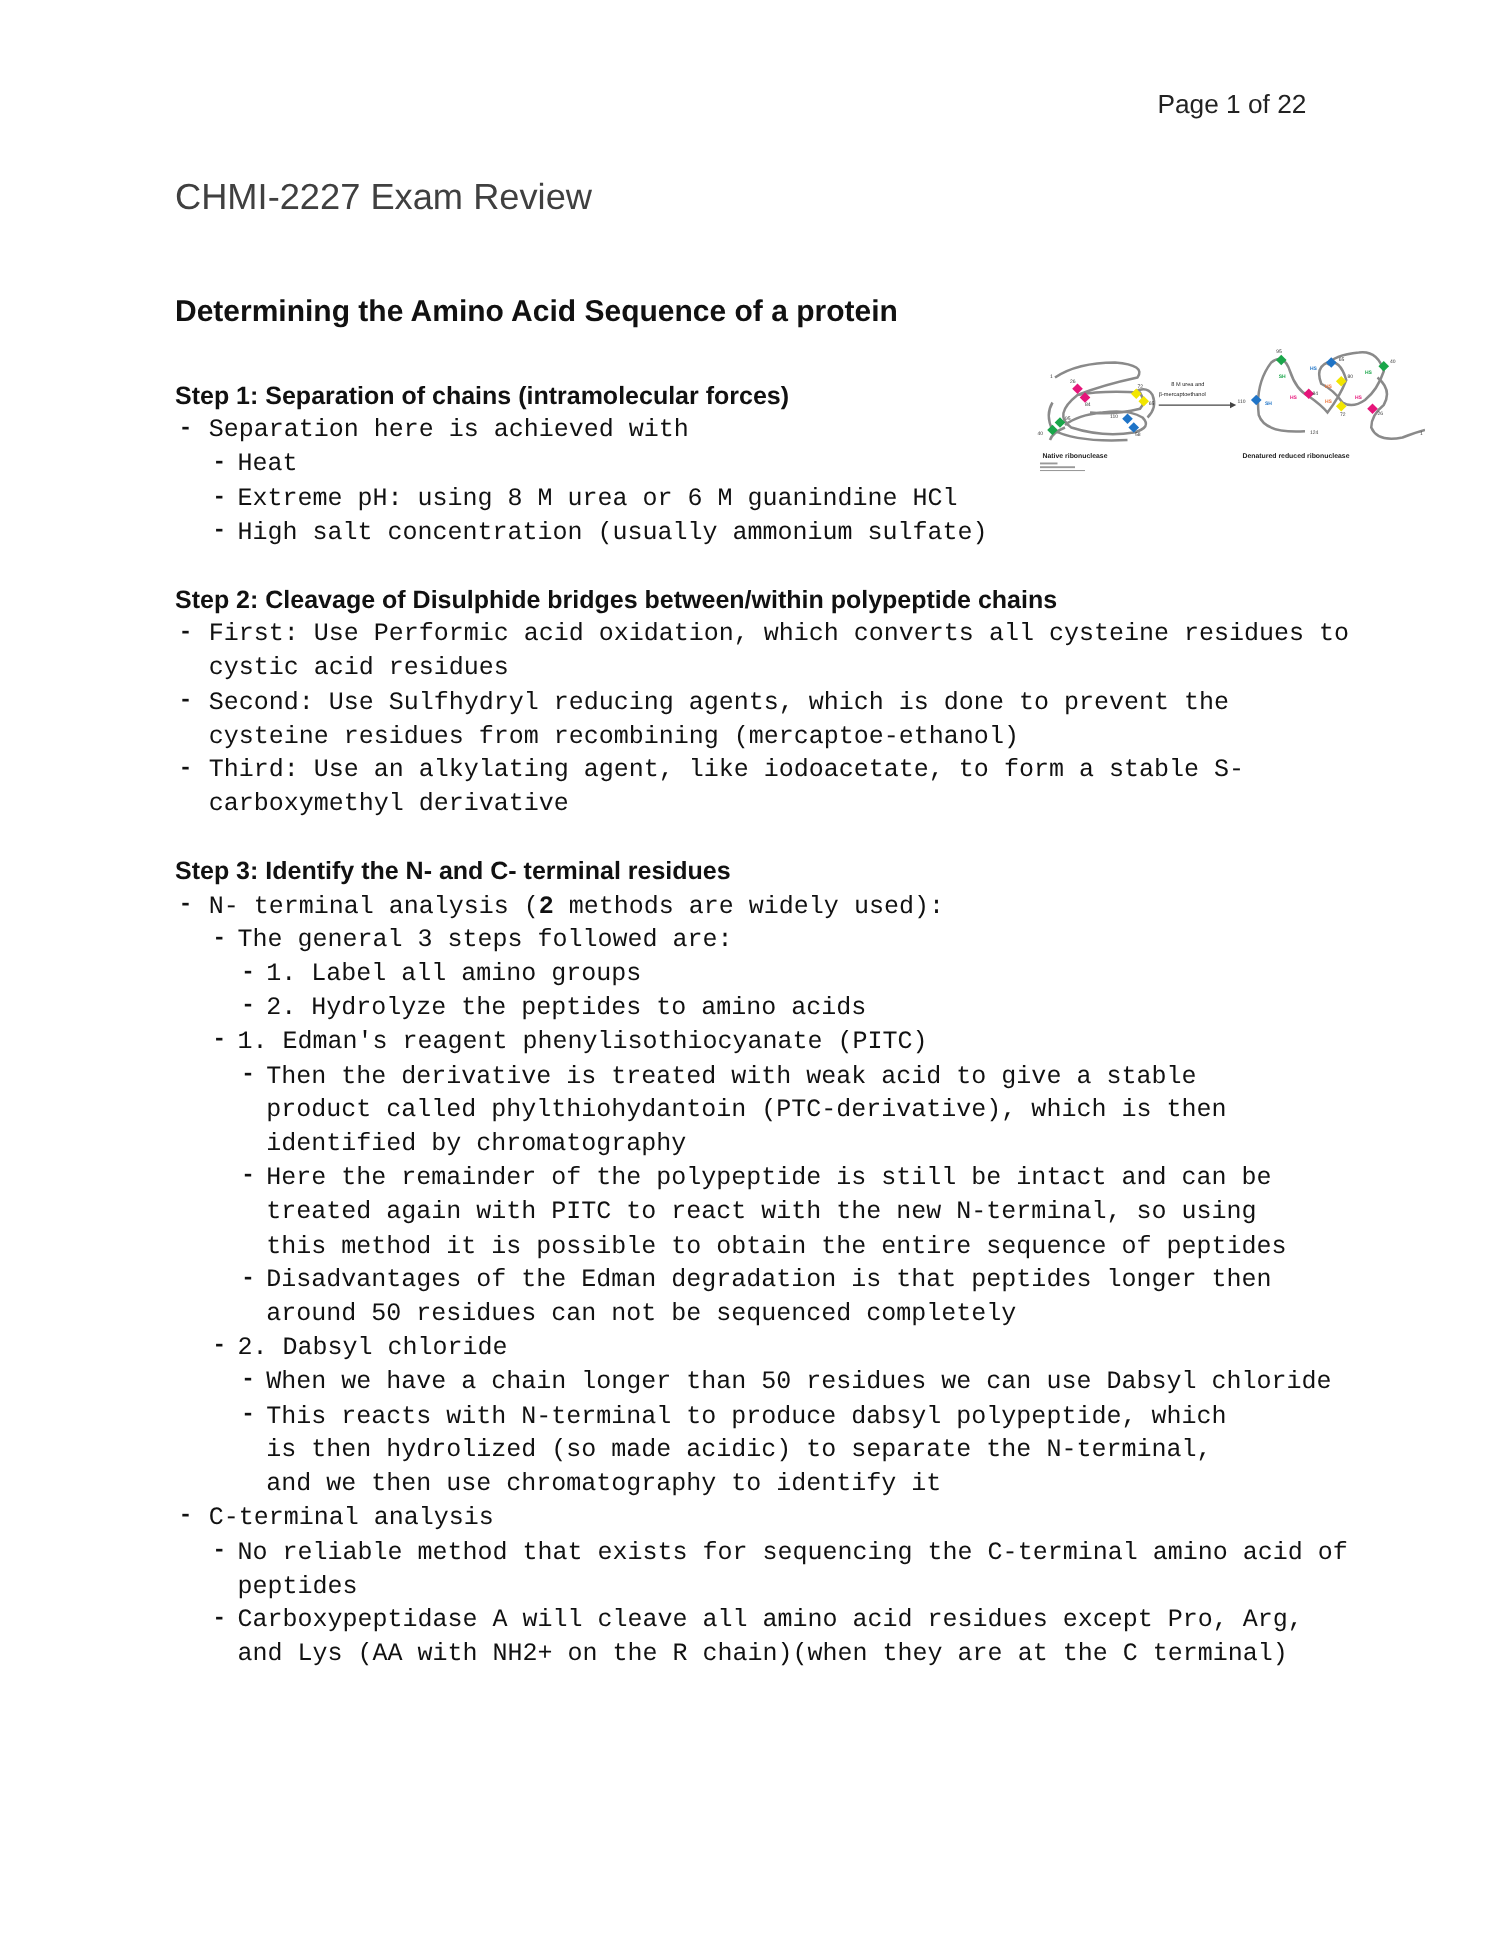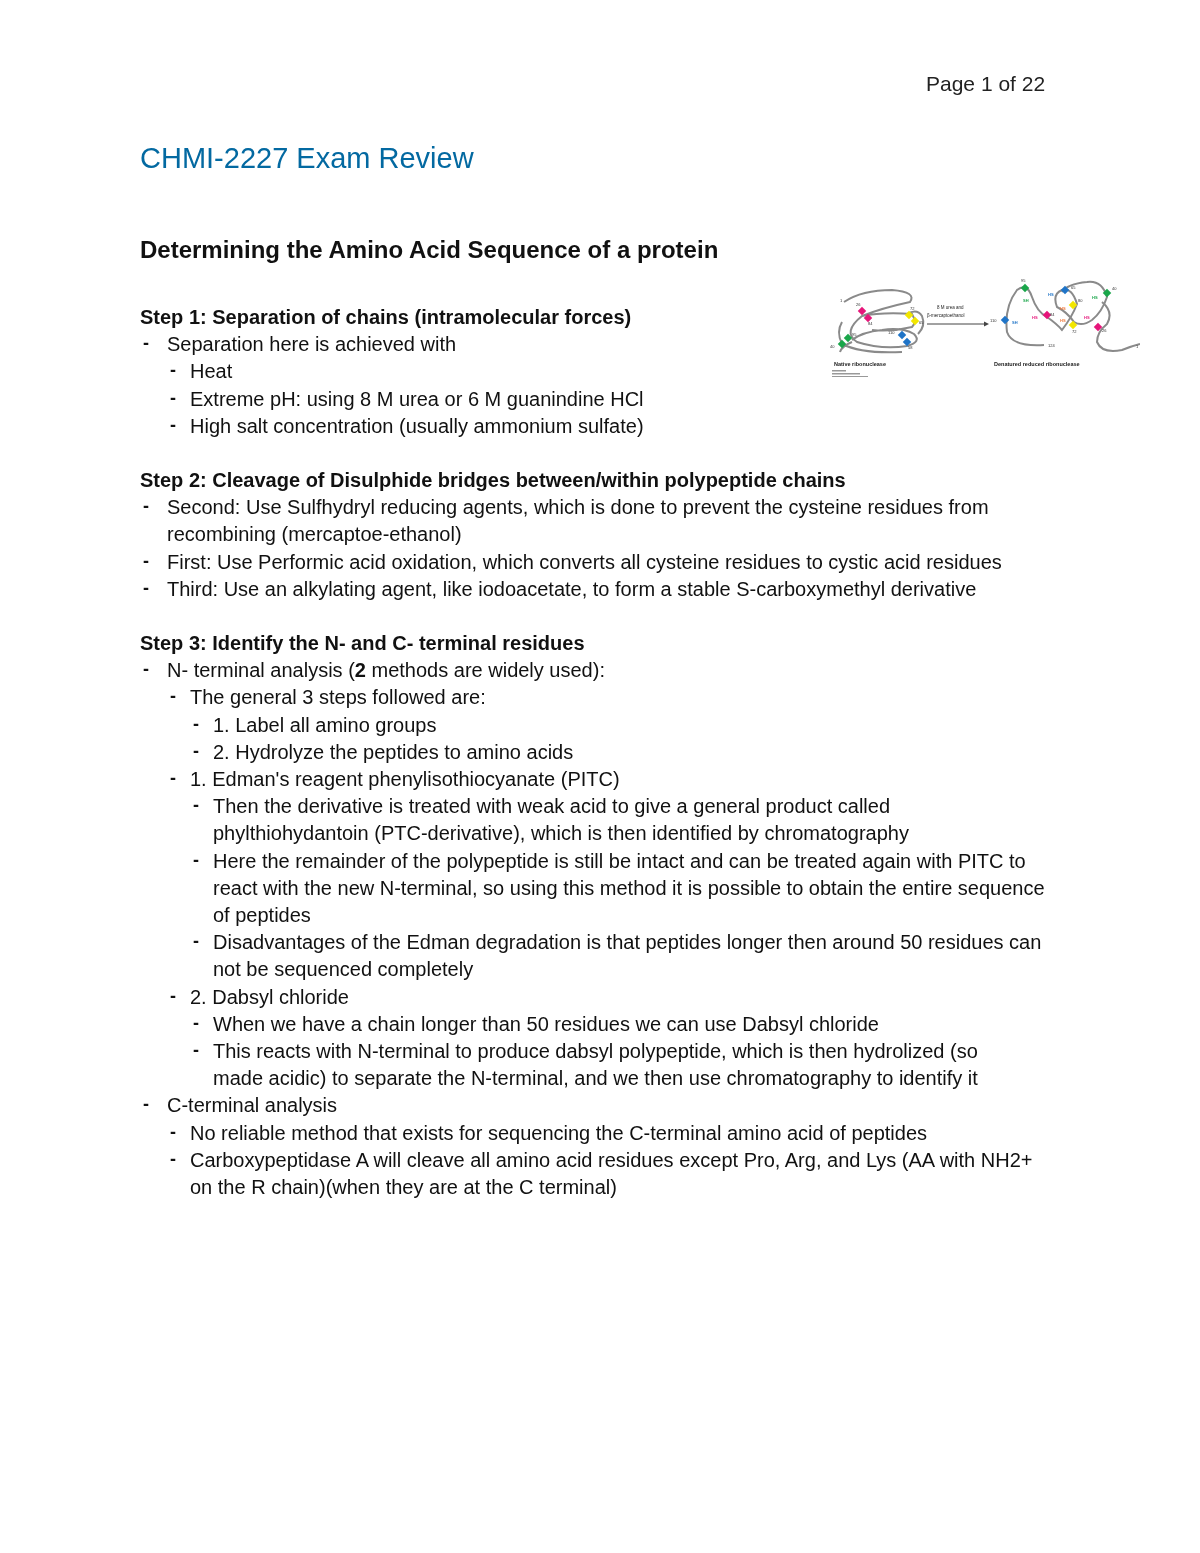--- a/index.html
+++ b/index.html
@@ -1,25 +1,25 @@
 <!DOCTYPE html>
 <html><head>
 <meta charset="utf-8">
 <style>
   html, body { margin: 0; padding: 0; background: #ffffff; }
   body { width: 1200px; height: 1553px; position: relative; overflow: hidden;
          font-family: "Liberation Sans", sans-serif; color: #111; }
   .page-number { position: absolute; left: 926px; top: 72px; font-size: 21px; color: #222; }
-  .doc-title { position: absolute; left: 140px; top: 142px; font-size: 29px; color: #0369a1; font-weight: normal; margin: 0; }
+  .doc-title { position: absolute; left: 140px; top: 142px; font-size: 29px; color: #404040; font-weight: normal; margin: 0; }
   .section-title { position: absolute; left: 140px; top: 236px; font-size: 24px; font-weight: bold; margin: 0; }
   .content { position: absolute; left: 140px; top: 288px; width: 940px; font-size: 20px; line-height: 27.2px; }
   .step { margin: 16px 0 27px 0; }
   .step-heading { font-weight: bold; margin: 0; }
   ul { list-style: none; margin: 0; padding: 0; }
-  li { position: relative; padding-left: 27px; }
+  li { position: relative; padding-left: 27px; font-family: Liberation Mono, monospace; }
   li::before { content: "-"; position: absolute; left: 3px; top: -1px; font-weight: bold; font-size: 18px; }
   ul ul li { padding-left: 23px; }
   ul ul { margin-left: 0; }
   .b { font-weight: bold; }
   .figure { position: absolute; left: 822px; top: 272px; width: 318px; height: 105px; }
   .figure svg { width: 318px; height: 105px; }
 </style>
 </head>
 <body>
 
@@ -118,40 +118,40 @@
           <li>Extreme pH:  using 8 M urea or 6 M guanindine HCl</li>
           <li>High salt concentration (usually ammonium sulfate)</li>
         </ul>
       </li>
     </ul>
   </div>
 
   <div class="step">
     <p class="step-heading">Step 2: Cleavage of Disulphide bridges between/within polypeptide chains</p>
     <ul>
+      <li>First: Use Performic acid oxidation, which converts all cysteine residues to cystic acid residues</li>
       <li>Second: Use Sulfhydryl reducing agents, which is done to prevent the cysteine residues from recombining (mercaptoe-ethanol)</li>
-      <li>First: Use Performic acid oxidation, which converts all cysteine residues to cystic acid residues</li>
       <li style="padding-right:40px">Third: Use an alkylating agent, like iodoacetate, to form a stable S-carboxymethyl derivative</li>
     </ul>
   </div>
 
   <div class="step">
     <p class="step-heading">Step 3: Identify the N- and C- terminal residues</p>
     <ul>
       <li><span>N- terminal analysis (</span><span class="b">2</span><span> methods are widely used):</span>
         <ul>
           <li><span>The general 3 steps followed are:</span>
             <ul>
               <li>1. Label all amino groups</li>
               <li>2. Hydrolyze the peptides to amino acids</li>
             </ul>
           </li>
           <li><span>1. Edman's reagent phenylisothiocyanate (PITC)</span>
             <ul>
-              <li style="padding-right:30px">Then the derivative is treated with weak acid to give a general product called phylthiohydantoin (PTC-derivative), which is then identified by chromatography</li>
+              <li style="padding-right:30px">Then the derivative is treated with weak acid to give a stable product called phylthiohydantoin (PTC-derivative), which is then identified by chromatography</li>
               <li style="padding-right:30px">Here the remainder of the polypeptide is still be intact and can be treated again with PITC to react with the new N-terminal, so using this method it is possible to obtain the entire sequence of peptides</li>
               <li style="padding-right:10px">Disadvantages of the Edman degradation is that peptides longer then around 50 residues can not be sequenced completely</li>
             </ul>
           </li>
           <li><span>2. Dabsyl chloride</span>
             <ul>
               <li>When we have a chain longer than 50 residues we can use Dabsyl chloride</li>
               <li style="padding-right:80px">This reacts with N-terminal to produce dabsyl polypeptide, which is then hydrolized (so made acidic) to separate the N-terminal, and we then use chromatography to identify it</li>
             </ul>
           </li>

